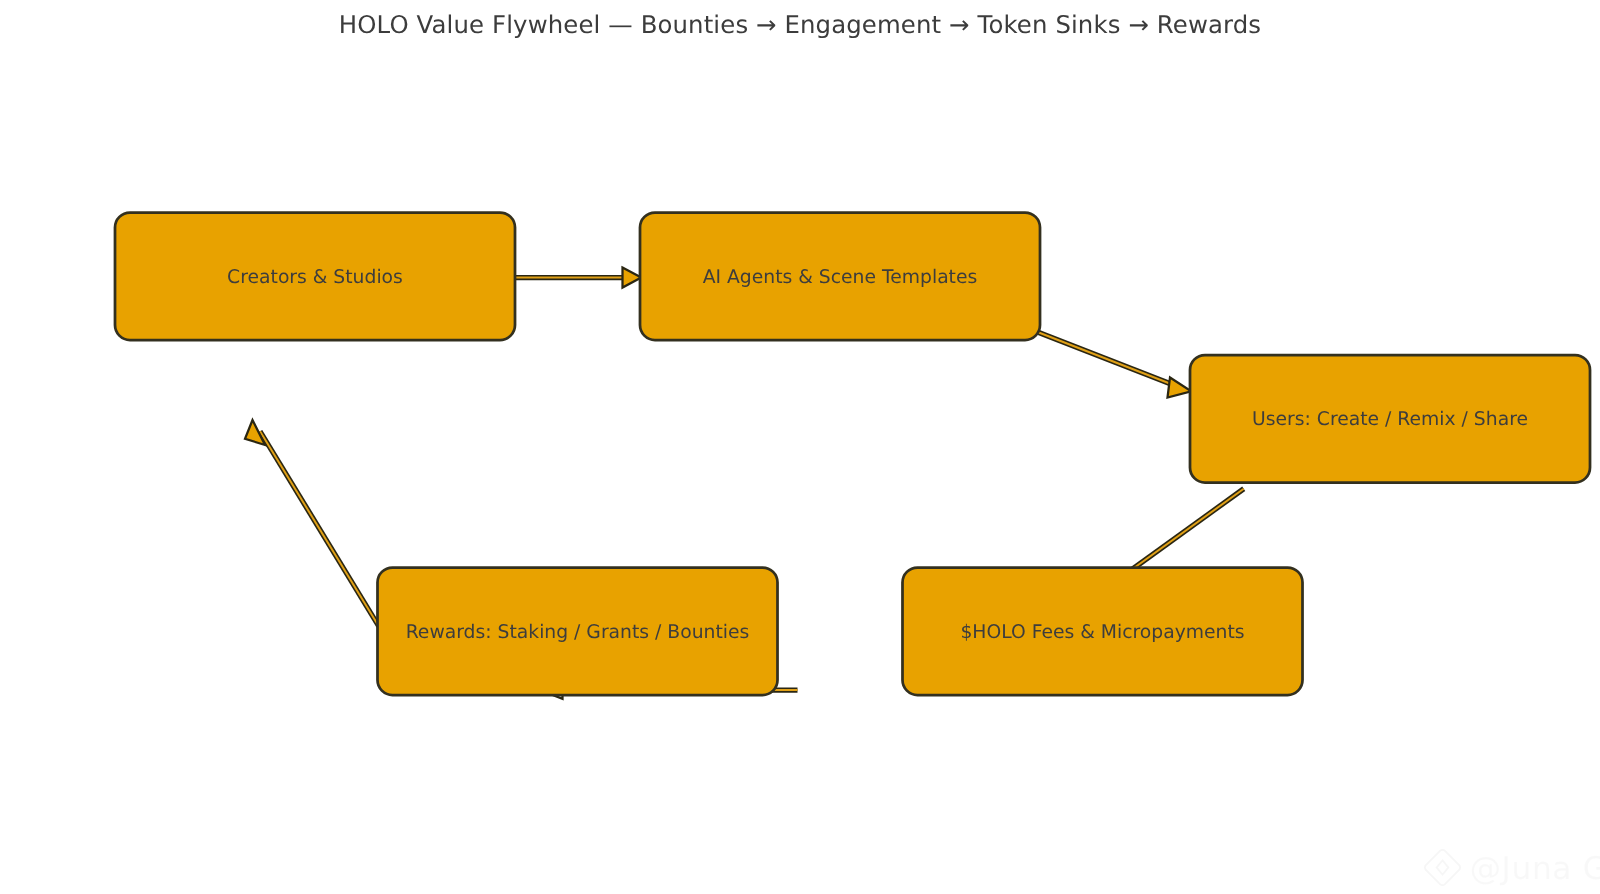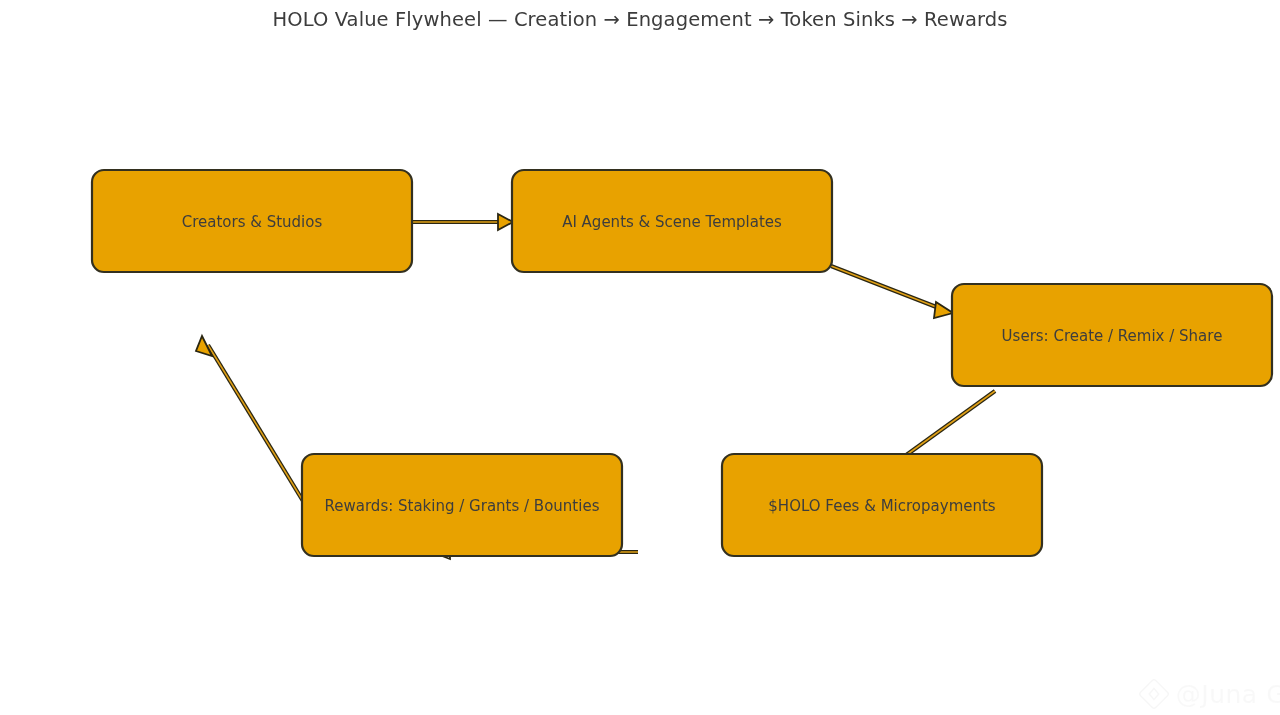--- a/index.html
+++ b/index.html
@@ -97,21 +97,21 @@
     width: 30px;
     height: 30px;
     flex: 0 0 auto;
   }
 </style>
 </head>
 <body>
 
 <div id="diagram-root">
 
-  <div class="chart-title">HOLO Value Flywheel — Creation → Engagement → Token Sinks → Rewards</div>
+  <div class="chart-title">HOLO Value Flywheel — Bounties → Engagement → Token Sinks → Rewards</div>
 
   <svg class="flow" viewBox="0 0 1280 715">
 
     <g>
       <line class="edge-line" x1="412" y1="222" x2="506" y2="222"></line>
       <line class="edge-line-inner" x1="412" y1="222" x2="506" y2="222"></line>
       <polygon class="arrow-head-filled" points="498,214 513,222 498,230"></polygon>
     </g>
 
     <g>

